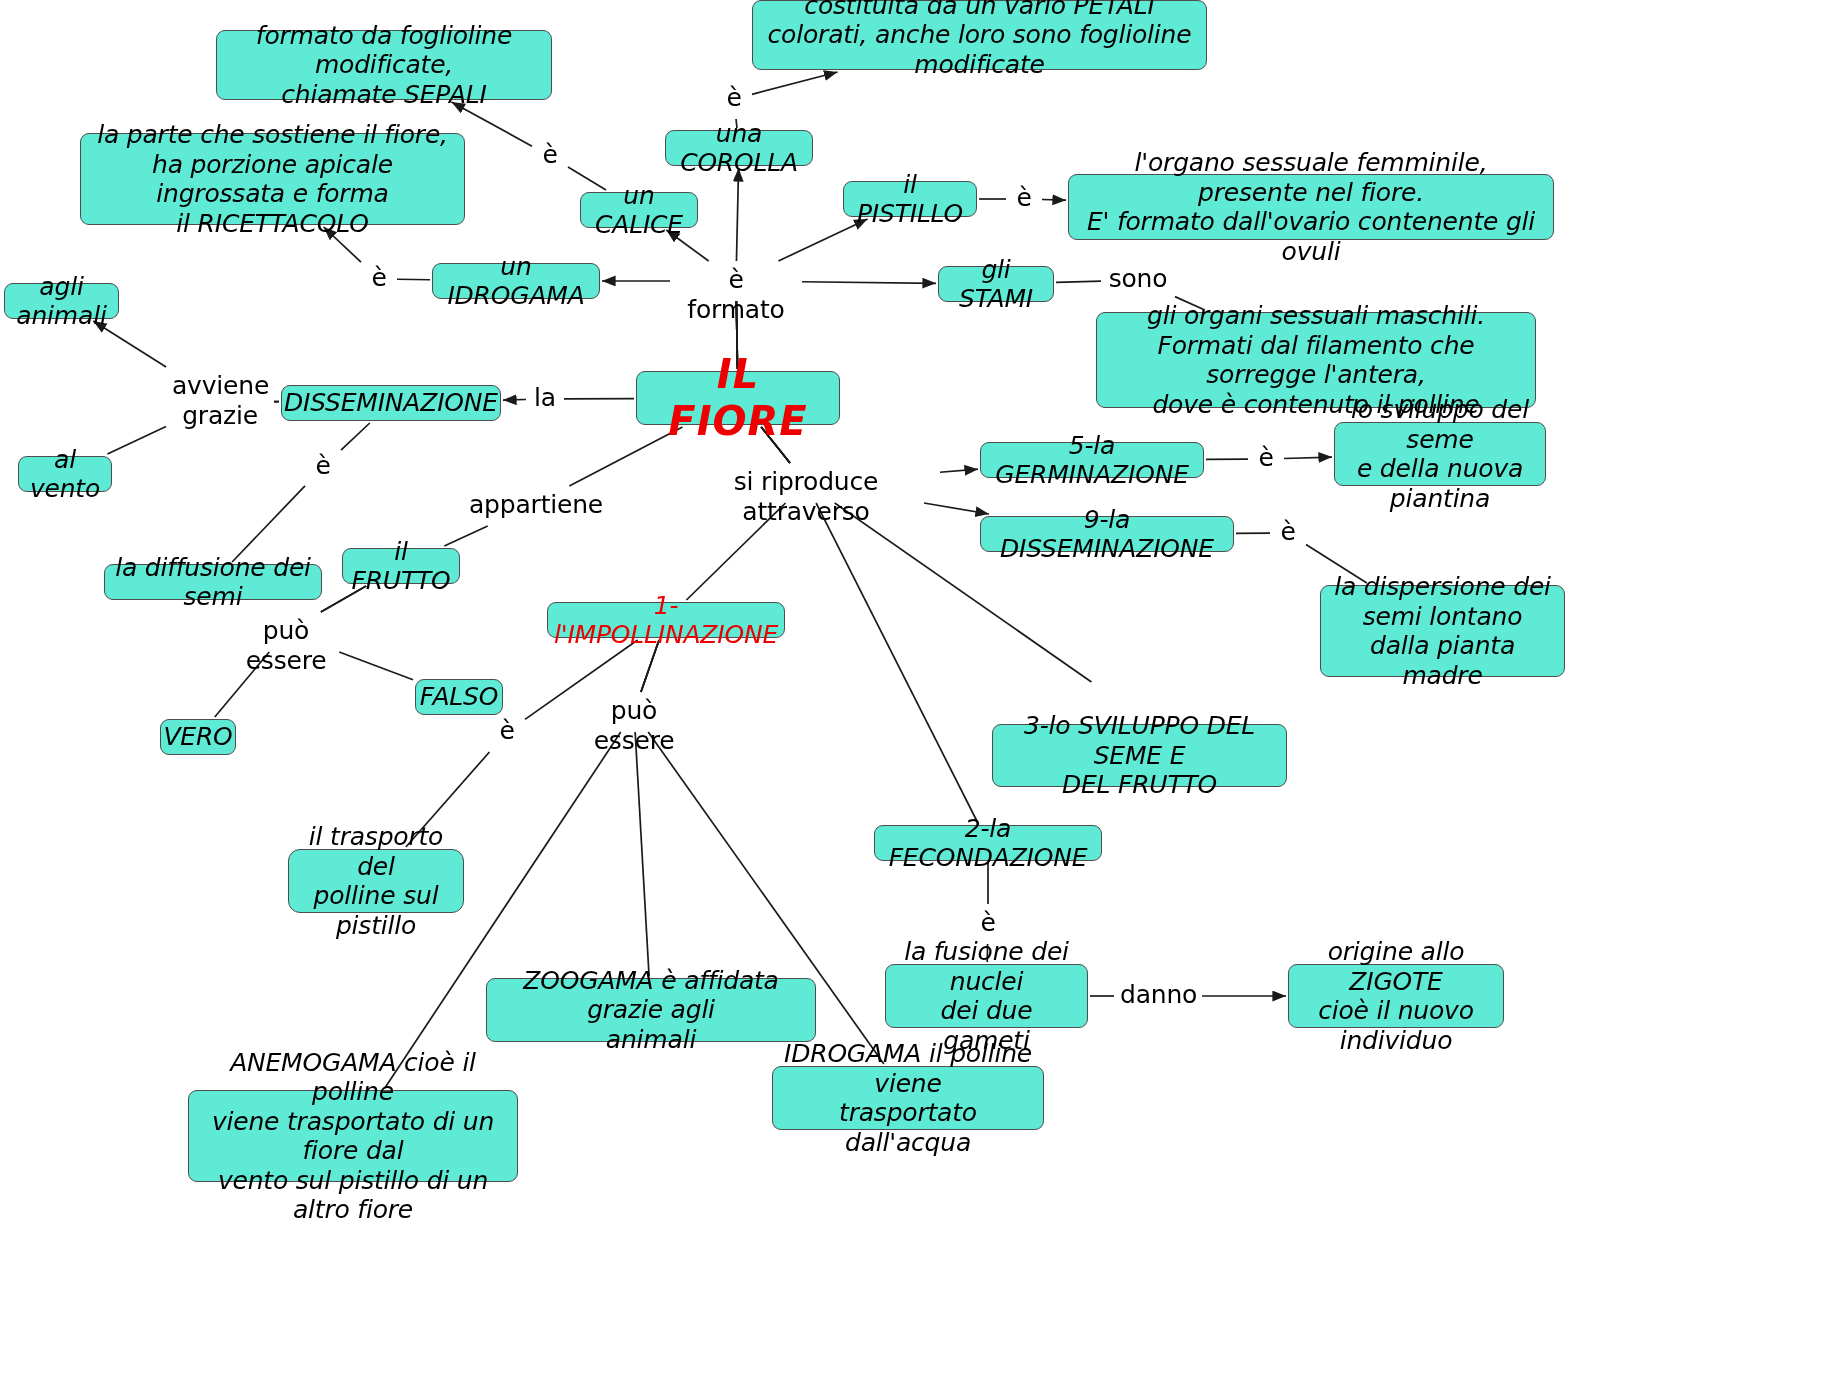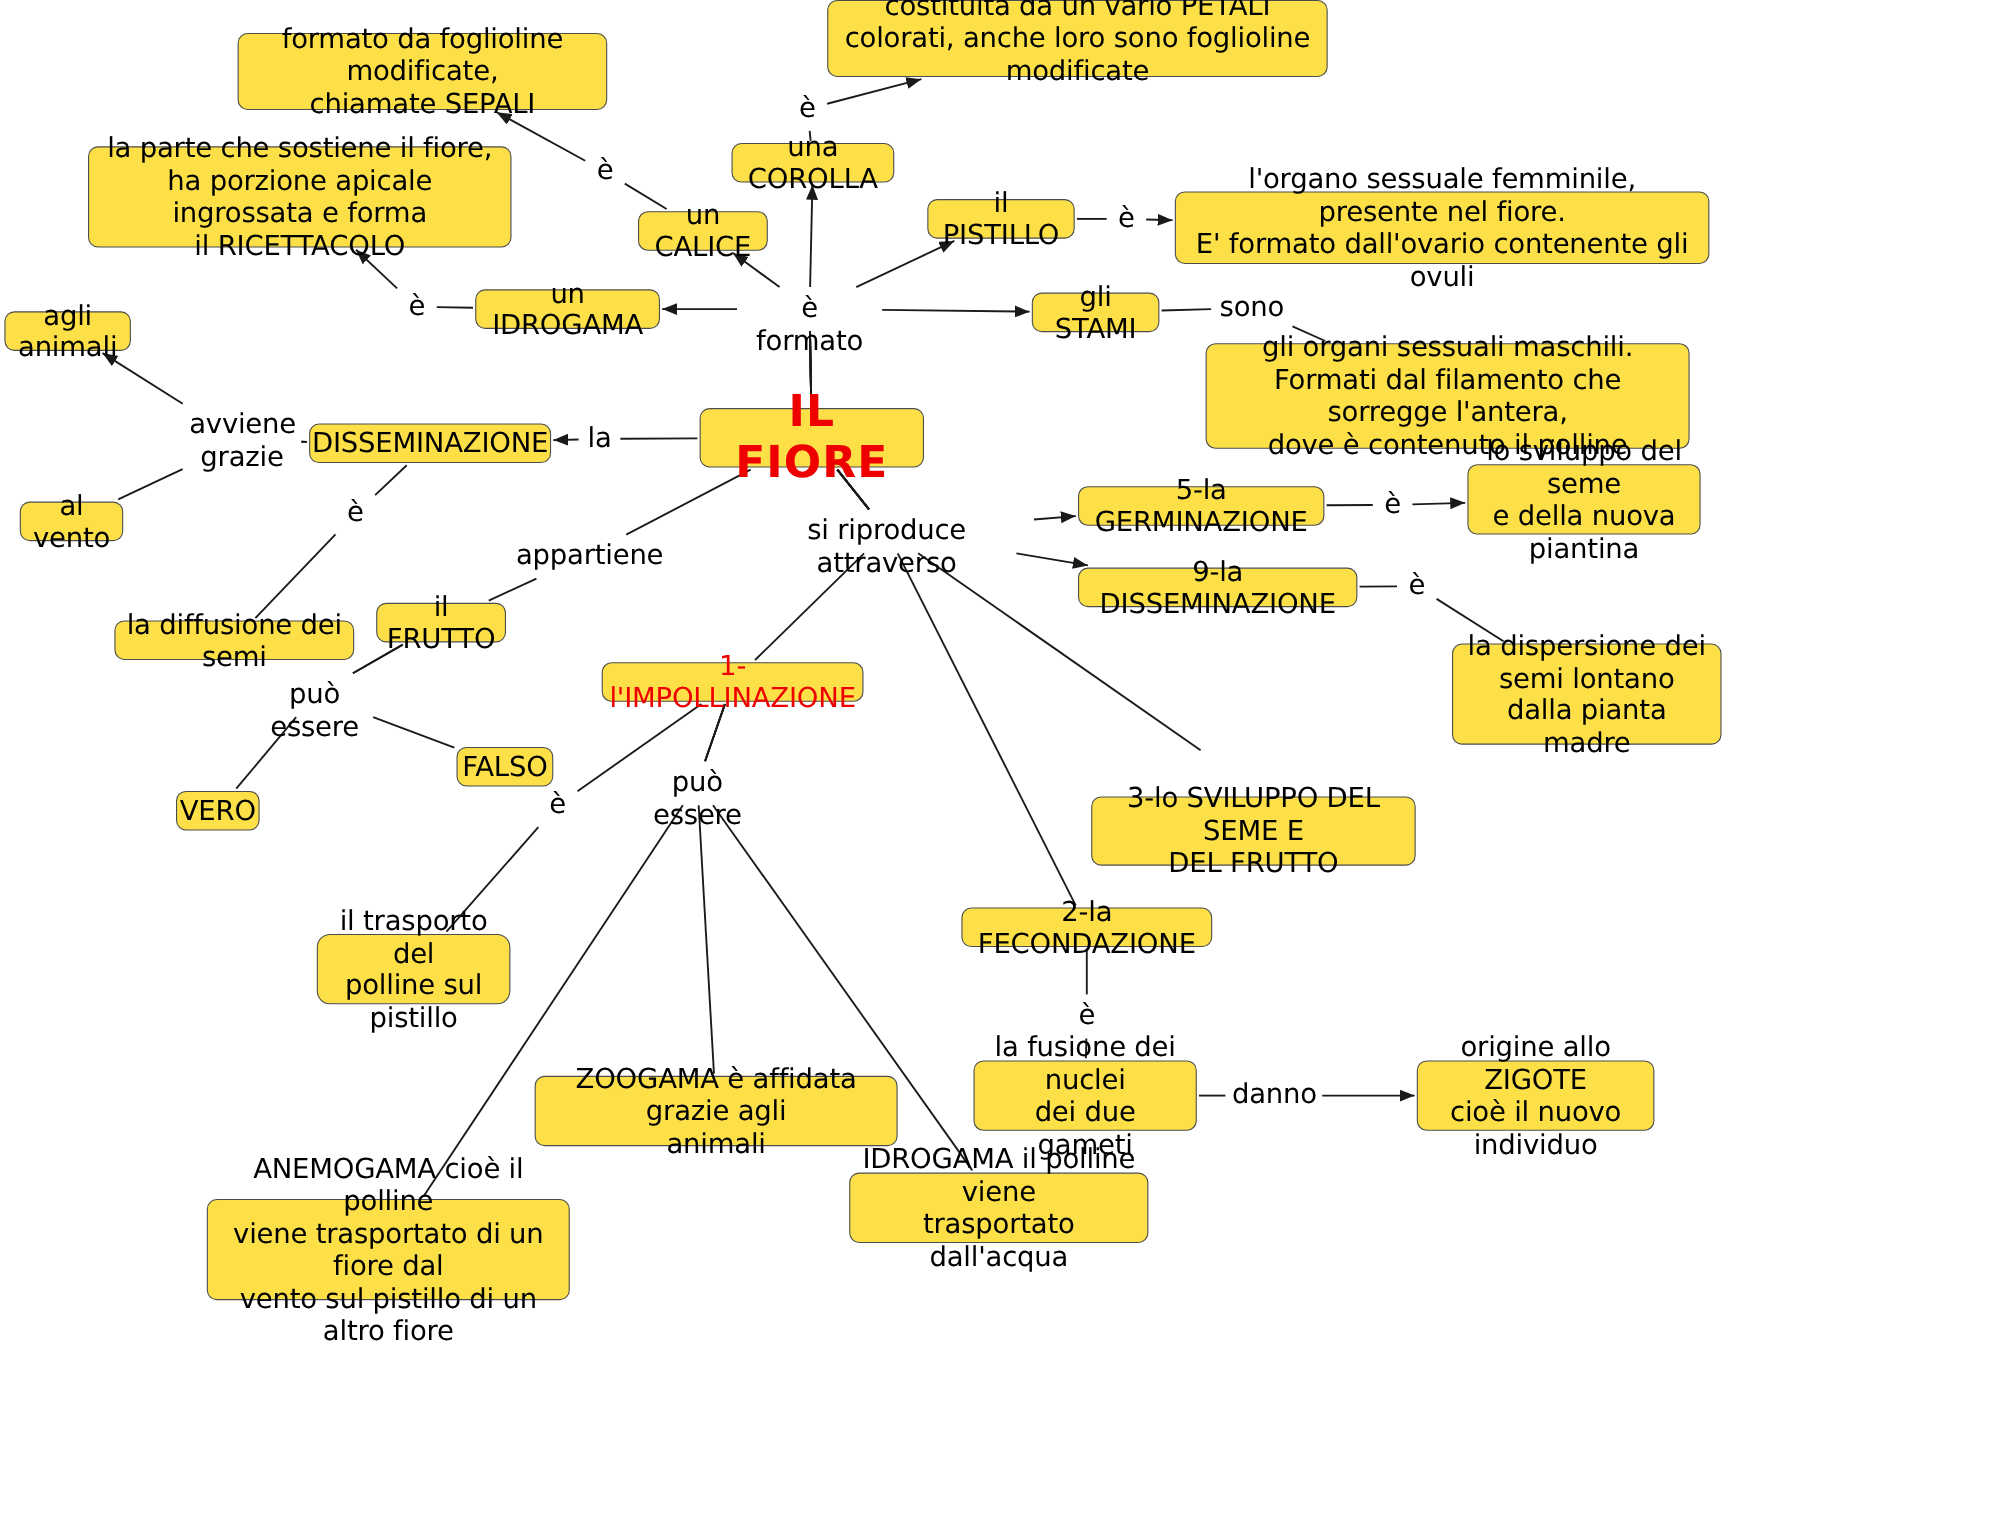--- a/index.html
+++ b/index.html
@@ -19,34 +19,35 @@
     position: absolute;
     left: 0;
     top: 0;
     width: 1830px;
     height: 1392px;
     pointer-events: none;
   }
   .node {
     position: absolute;
     box-sizing: border-box;
-    background: #fde047;
+    background: #5eead4;
     border: 1.6px solid #4d4d4d;
     border-radius: 9px;
     display: flex;
     align-items: center;
     justify-content: center;
     text-align: center;
     color: #000000;
     font-family: "DejaVu Sans", sans-serif;
     font-size: 25px;
     line-height: 1.18;
     padding: 4px 10px;
     white-space: pre-line;
     letter-spacing: -0.2px;
+    font-style: italic;
   }
   .node.root {
     color: #ee0000;
     font-size: 40px;
     font-weight: 700;
     letter-spacing: 1px;
     border-width: 1.8px;
   }
   .node.redlabel {
     color: #ee0000;

